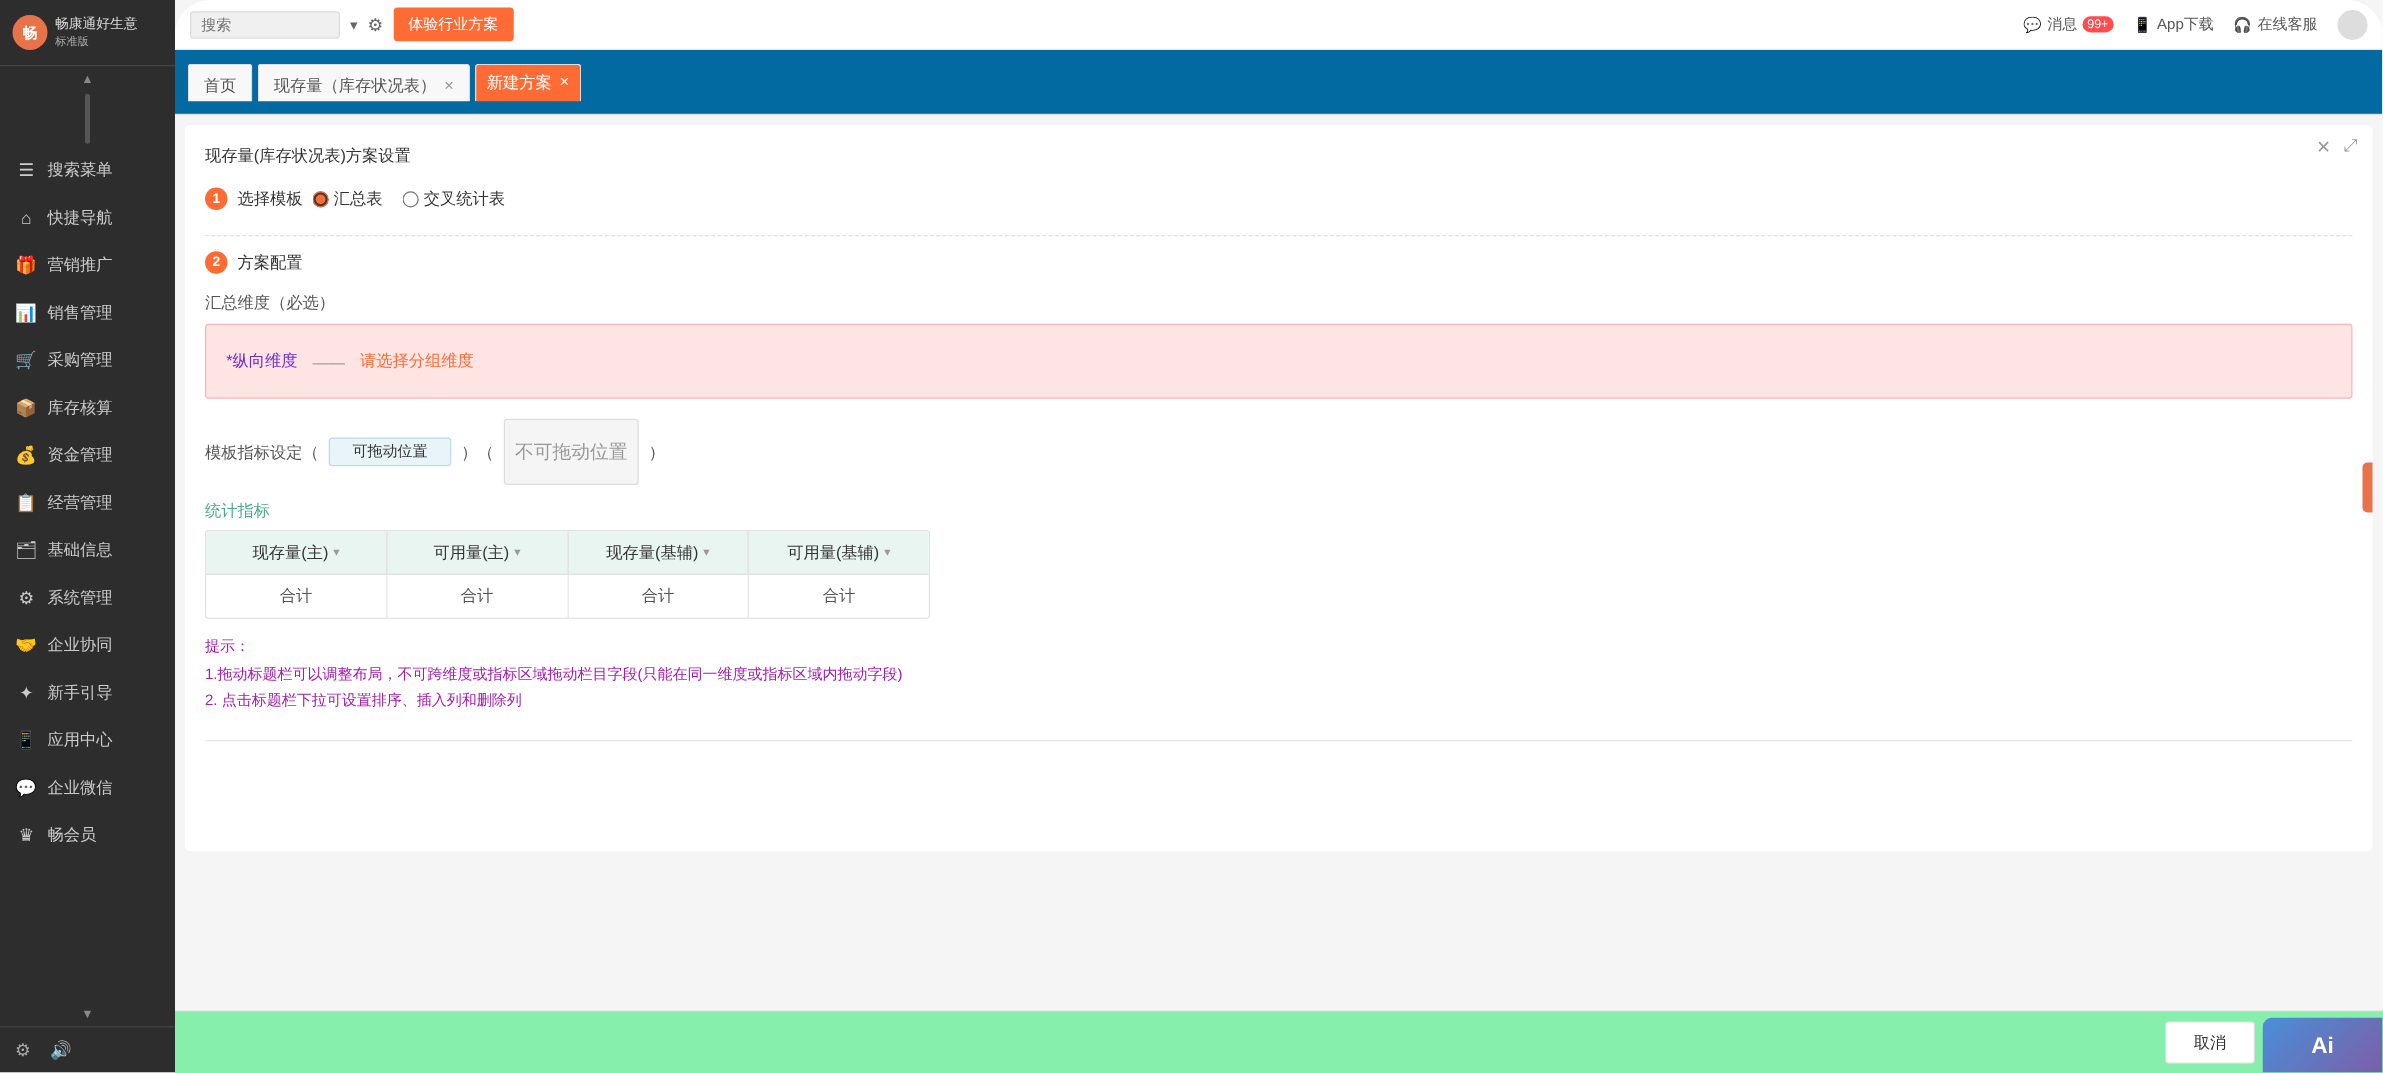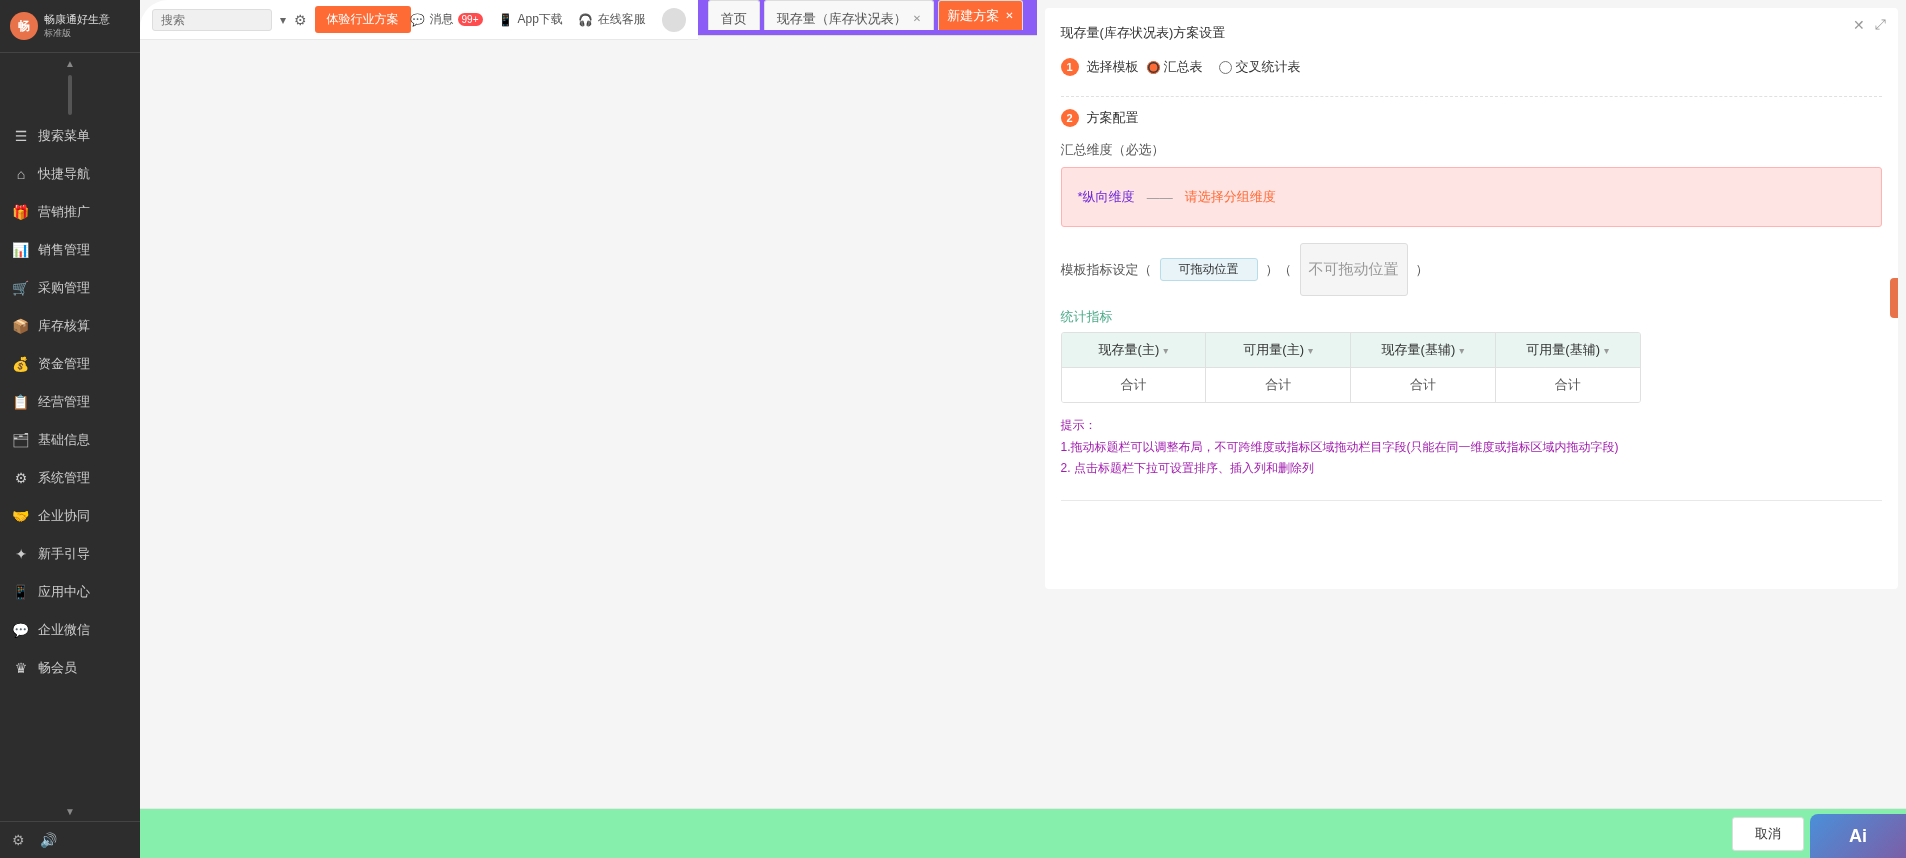--- a/index.html
+++ b/index.html
@@ -51,21 +51,21 @@
       flex-shrink: 0;
     }
     .sidebar-bottom {
       padding: 10px 12px;
       border-top: 1px solid #444;
       display: flex; align-items: center; gap: 16px;
     }
     .sidebar-bottom-icon { color: #aaa; cursor: pointer; font-size: 14px; }
 
     
-    .main { flex: 1; display: flex; flex-direction: row; height: 100%; overflow: hidden; border-radius: 28px; }
+    .main { flex: 1; display: flex; flex-direction: column; height: 100%; overflow: hidden; border-radius: 28px; }
 
     
     .top-header {
       height: 40px;
       background: #fff;
       border-bottom: 1px solid #e8e8e8;
       display: flex; align-items: center; justify-content: space-between;
       padding: 0 12px;
       flex-shrink: 0;
     }
@@ -80,23 +80,23 @@
       background: #ff6b35; color: white; border: none;
       padding: 5px 12px; border-radius: 3px; cursor: pointer; font-size: 12px;
     }
     .top-header-right { display: flex; align-items: center; gap: 16px; font-size: 12px; color: #555; }
     .badge-item { position: relative; display: flex; align-items: center; gap: 4px; cursor: pointer; }
     .badge { background: #ff4d4f; color: white; border-radius: 8px; padding: 1px 4px; font-size: 10px; }
     .user-avatar { width: 24px; height: 24px; background: #ddd; border-radius: 50%; }
 
     
     .tabs-bar {
-      height: 36px;
-      background: #8b5cf6;
-      display: flex; align-items: flex-start;
+      height: 52px;
+      background: #0369a1;
+      display: flex; align-items: center;
       padding: 0 10px;
       border-bottom: 1px solid #ddd;
       flex-shrink: 0;
     }
     .tab {
       display: flex; align-items: center; gap: 6px;
       padding: 6px 12px 0 12px;
       font-size: 13px; cursor: pointer;
       border: 1px solid #ddd; border-bottom: none;
       background: #f8f8f8; color: #555;

